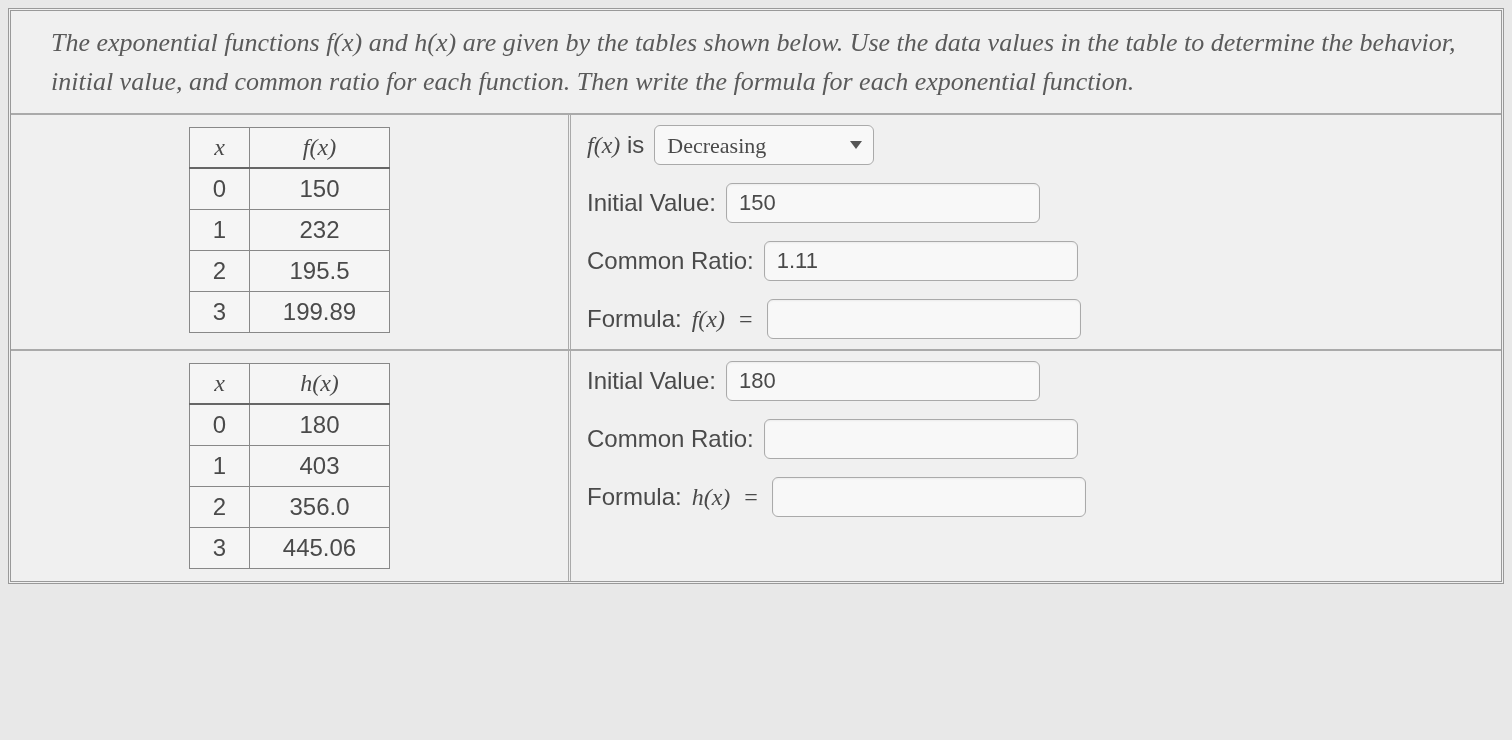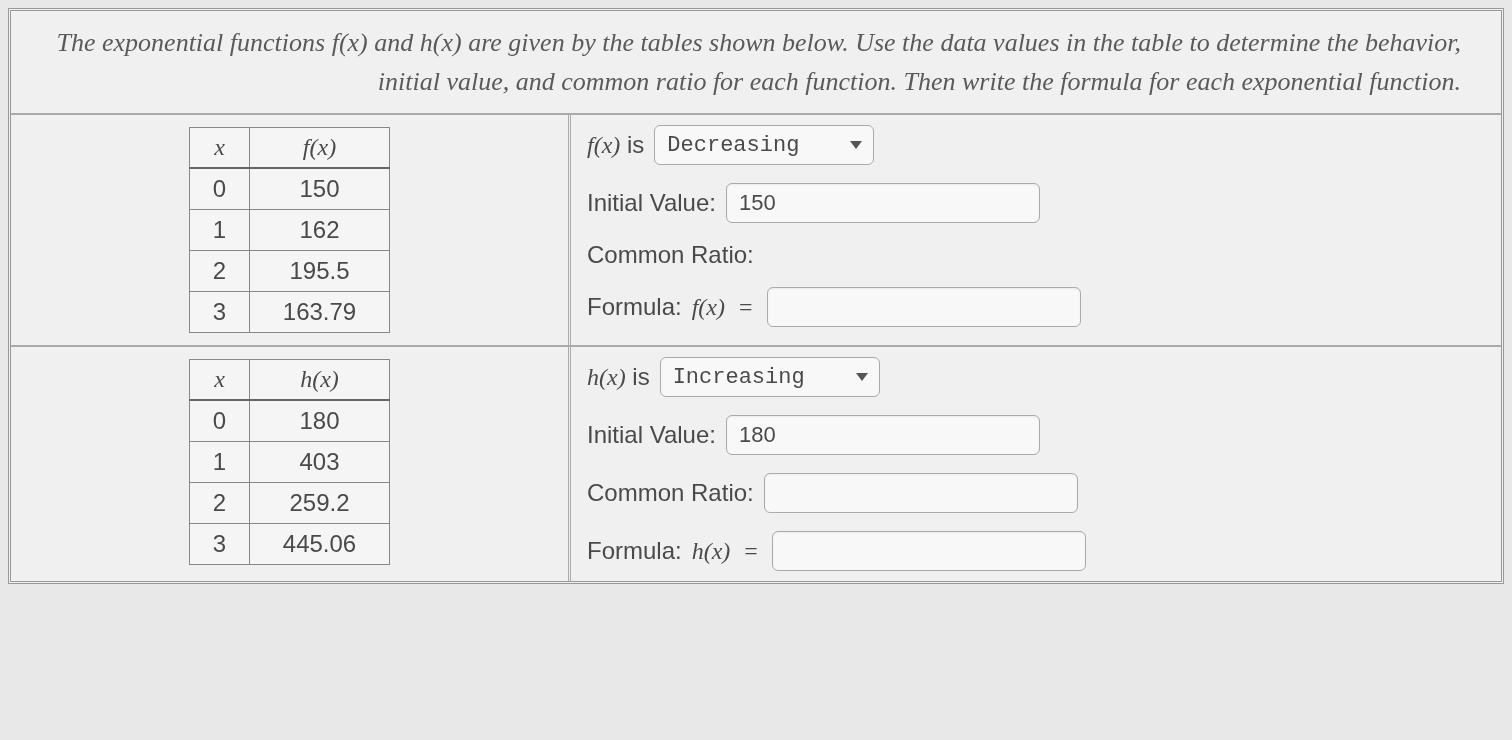--- a/index.html
+++ b/index.html
@@ -12,21 +12,21 @@
       background: #e8e8e8;
       padding: 8px;
       color: #4a4a4a;
     }
     .outer-container {
       border: 3px double #999;
       background: #f0f0f0;
     }
     .instruction-row {
       padding: 12px 40px;
-      text-align: right;
+      text-align: left;
       font-style: italic;
       font-size: 26px;
       line-height: 1.5;
       color: #5a5a5a;
       border-bottom: 2px solid #aaa;
     }
     .math-fn {
       font-style: italic;
       font-family: 'Times New Roman', serif;
     }
@@ -100,21 +100,21 @@
       color: #4a4a4a;
       min-width: 140px;
       height: 40px;
       box-shadow: inset 0 1px 2px rgba(0,0,0,0.05);
     }
     .select-input {
       border: 1px solid #aaa;
       border-radius: 6px;
       padding: 6px 34px 6px 12px;
       font-size: 22px;
-      font-family: Liberation Mono, monospace;
+      font-family: Liberation Serif, serif;
       background: #f8f8f8;
       color: #4a4a4a;
       min-width: 220px;
       height: 40px;
       appearance: none;
       position: relative;
     }
     .select-wrapper {
       position: relative;
       display: inline-block;
@@ -160,48 +160,49 @@
             <th>f(x)</th>
           </tr>
         </thead>
         <tbody>
           <tr>
               <td>0</td>
               <td>150</td>
             </tr>
           <tr>
               <td>1</td>
-              <td>162</td>
+              <td>232</td>
             </tr>
           <tr>
               <td>2</td>
               <td>195.5</td>
             </tr>
           <tr>
               <td>3</td>
-              <td>163.79</td>
+              <td>199.89</td>
             </tr>
         </tbody>
       </table>
     </div>
     <div class="right-cell">
       <div class="field-row">
         <span class="label-text"><span class="formula-label">f(x)</span> <span>is</span></span>
         <span class="select-wrapper">
           <select class="select-input">
             <option>Decreasing</option>
           </select>
         </span>
       </div>
       <div class="field-row">
         <span class="label-text">Initial Value:</span>
         <input type="text" class="text-input" value="150" style="">
       </div>
       <div class="field-row">
         <span class="label-text">Common Ratio:</span>
+        <input type="text" class="text-input" value="1.11" style="">
       </div>
       <div class="field-row">
         <span class="label-text">Formula:</span>
         <span class="formula-label">f(x)</span>
         <span class="equals">=</span>
         <input type="text" class="text-input" value="" style="">
       </div>
     </div>
   </div>
 
@@ -218,38 +219,30 @@
           <tr>
               <td>0</td>
               <td>180</td>
             </tr>
           <tr>
               <td>1</td>
               <td>403</td>
             </tr>
           <tr>
               <td>2</td>
-              <td>259.2</td>
+              <td>356.0</td>
             </tr>
           <tr>
               <td>3</td>
               <td>445.06</td>
             </tr>
         </tbody>
       </table>
     </div>
     <div class="right-cell">
-      <div class="field-row">
-        <span class="label-text"><span class="formula-label">h(x)</span> <span>is</span></span>
-        <span class="select-wrapper">
-          <select class="select-input">
-            <option>Increasing</option>
-          </select>
-        </span>
-      </div>
       <div class="field-row">
         <span class="label-text">Initial Value:</span>
         <input type="text" class="text-input" value="180" style="">
       </div>
       <div class="field-row">
         <span class="label-text">Common Ratio:</span>
         <input type="text" class="text-input" value="" style="">
       </div>
       <div class="field-row">
         <span class="label-text">Formula:</span>

